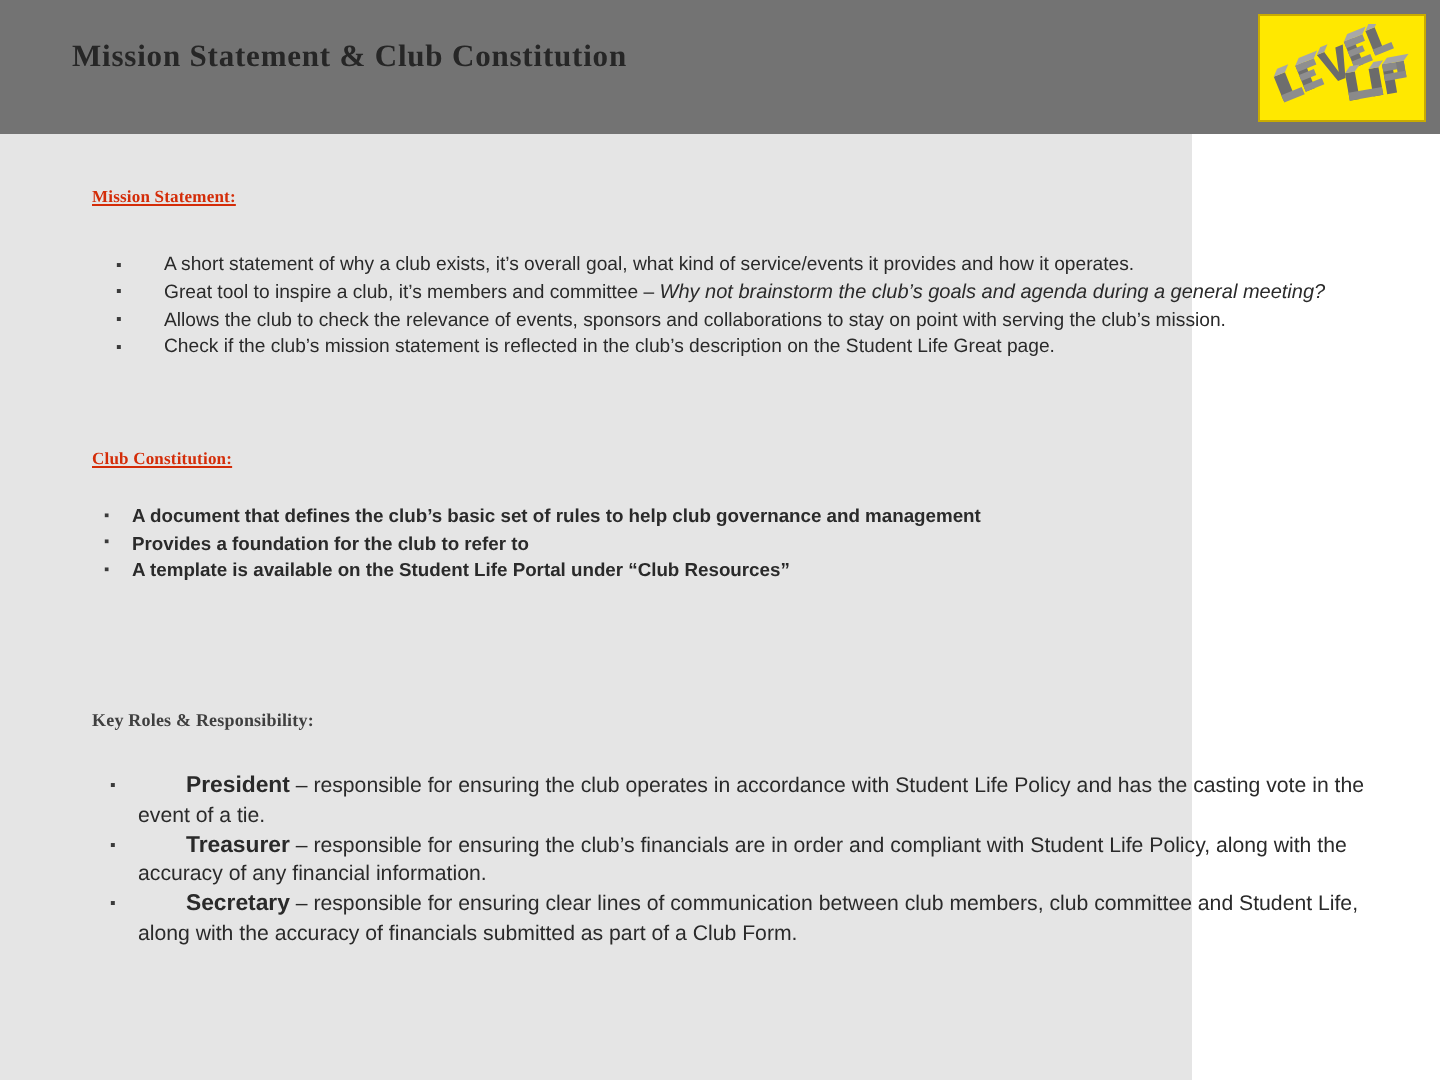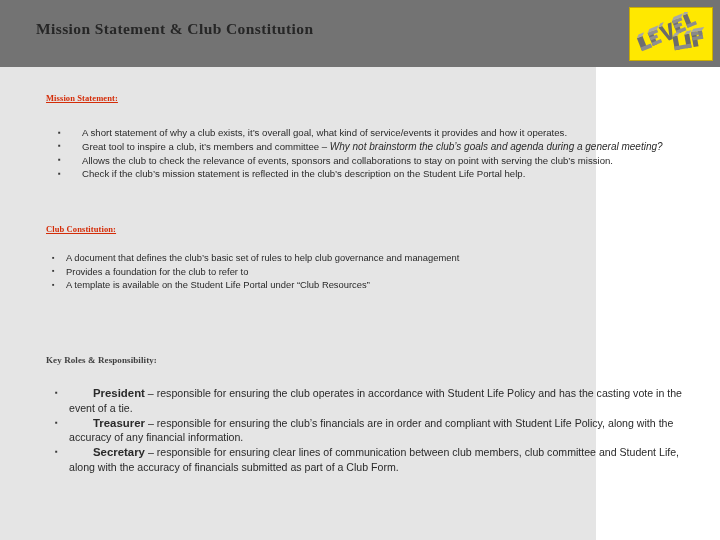--- a/index.html
+++ b/index.html
@@ -121,20 +121,21 @@
   
   .group-b {
     left: 52px;
     top: 184px;
     width: 640px;
     font-size: 9.4px;
     line-height: 13.6px;
   }
   .group-b > li {
     padding-left: 14px;
+    font-weight: bold;
   }
   .group-b > li::before {
     left: 0px;
     top: -0.5px;
     font-size: 7.5px;
   }
 
   
   .group-c {
     left: 55px;
@@ -228,21 +229,21 @@
     <li>
       <span>A short statement of why a club exists, it’s overall goal, what kind of service/events it provides and how it operates.</span>
     </li>
     <li>
       <span>Great tool to inspire a club, it’s members and committee – </span><span class="ital">Why not brainstorm the club’s goals and agenda during a general meeting?</span>
     </li>
     <li>
       <span>Allows the club to check the relevance of events, sponsors and collaborations to stay on point with serving the club’s mission.</span>
     </li>
     <li>
-      <span>Check if the club’s mission statement is reflected in the club’s description on the Student Life Portal help.</span>
+      <span>Check if the club’s mission statement is reflected in the club’s description on the Student Life Great page.</span>
     </li>
   </ul>
 
   <div class="section-heading h-constit">Club Constitution:</div>
 
   <ul class="blist group-b">
     <li>
       <span>A document that defines the club’s basic set of rules to help club governance and management</span>
     </li>
     <li>

